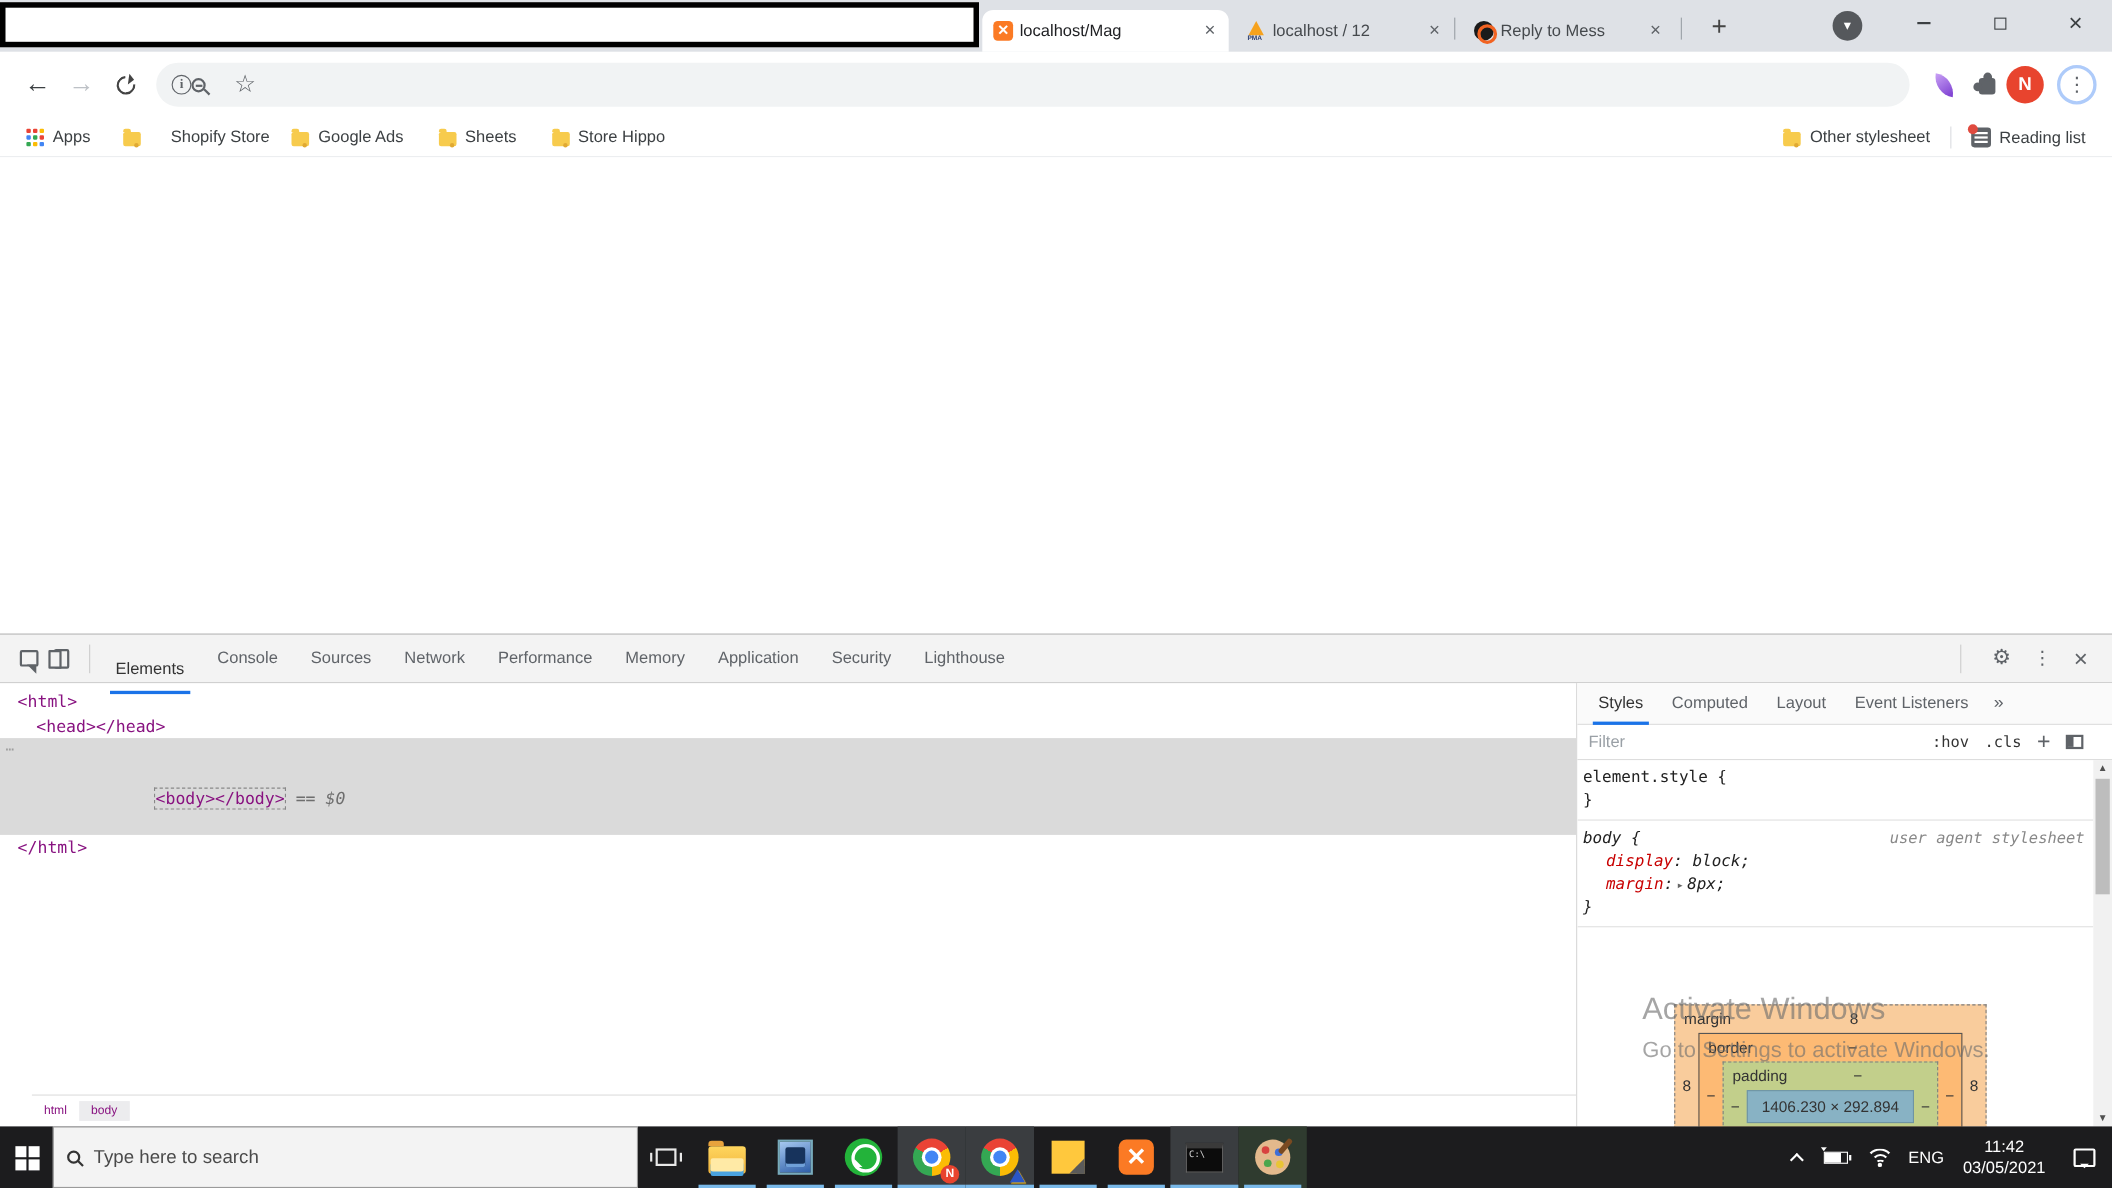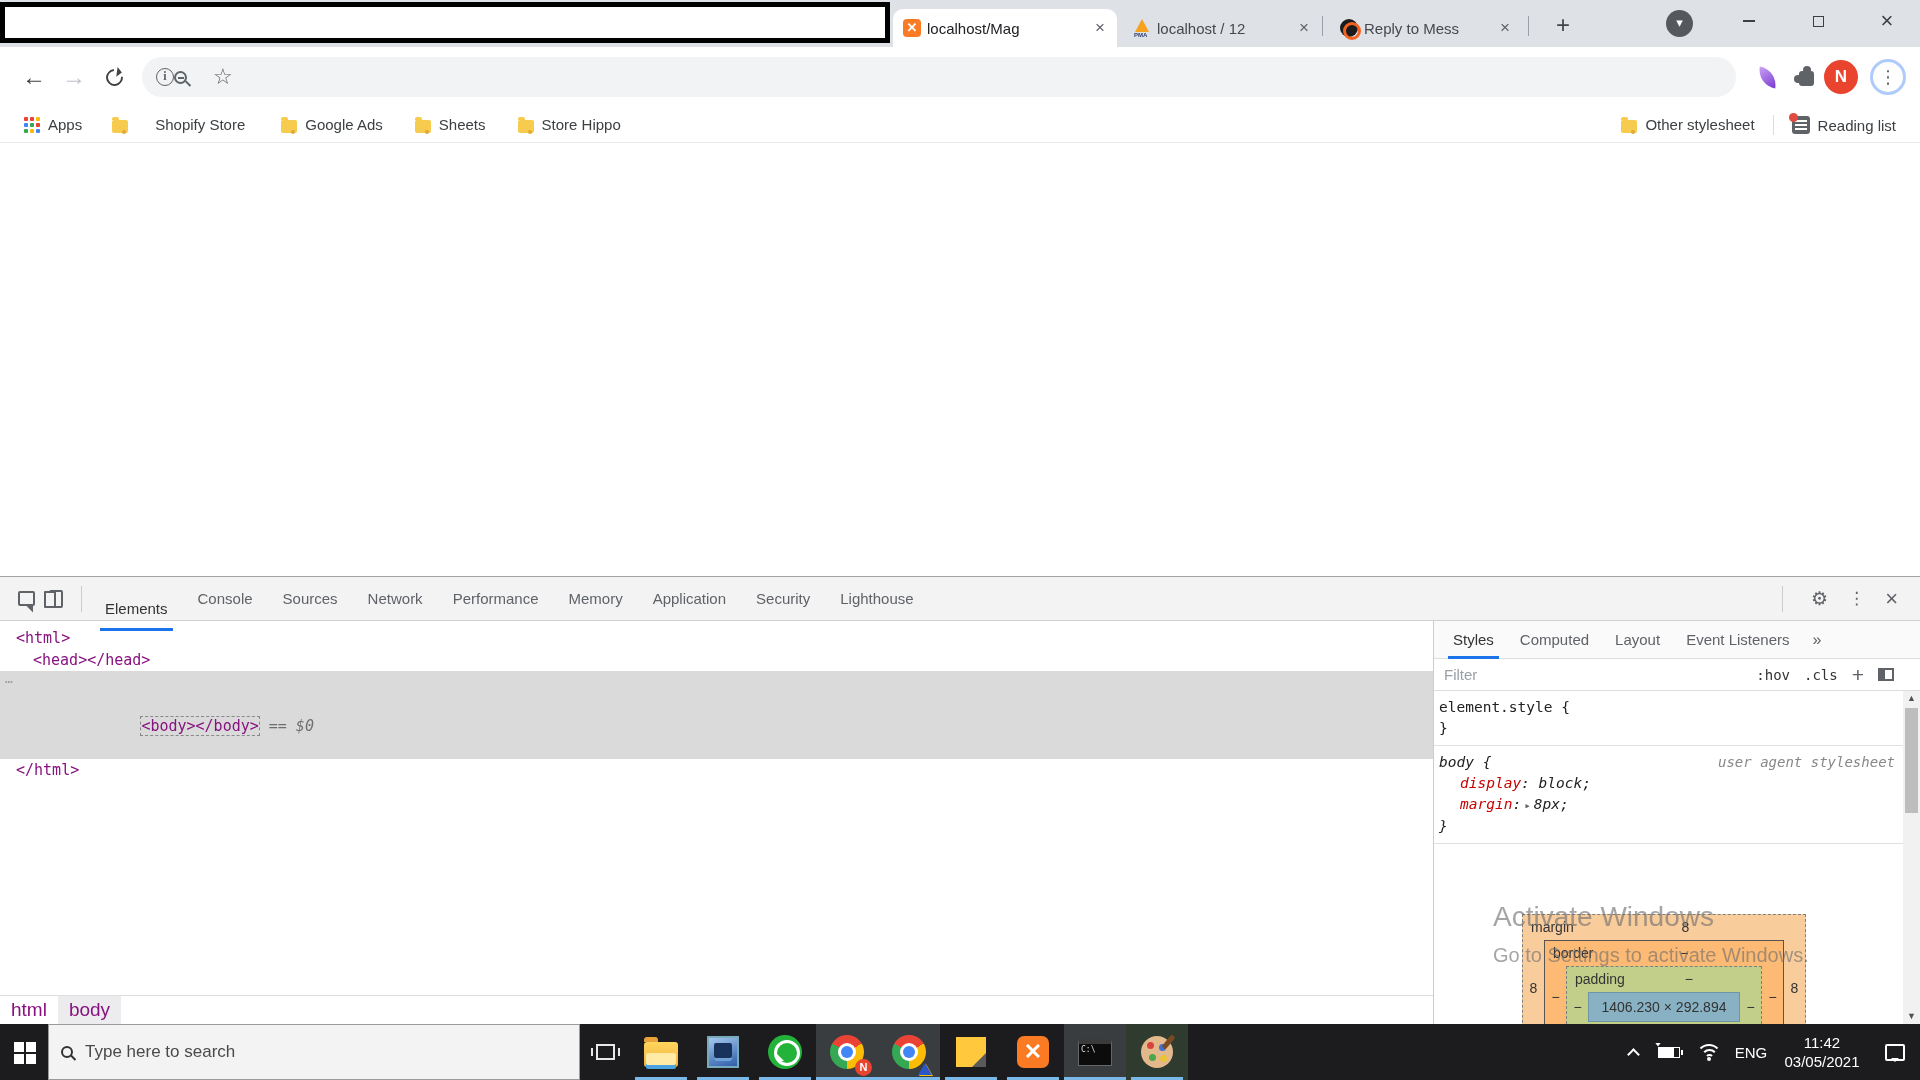--- a/index.html
+++ b/index.html
@@ -121,21 +121,21 @@
   .dt-left { width:1434px; flex:none; display:flex; flex-direction:column; border-right:1px solid #ccc;gap:48px; }
   .dom-tree { flex:1; font-family:"DejaVu Sans Mono", monospace; font-size:15px; line-height:22px;
      padding-top:6px; position:relative; overflow:hidden; }
   .tree-line { padding-left:16px; white-space:pre; }
   .tree-line.indent { padding-left:33px; }
   .tag { color:#881280; }
   .tree-line.selected { background:#dadada; position:relative; }
   .tree-line.selected .tag-box { outline:1px dashed #888; }
   .eq-hint { color:#6e6e6e; font-style:italic; margin-left:10px; }
   .tree-more { position:absolute; left:5px; top:0; color:#9e9e9e; font-size:13px; }
-  .crumbs { height:29px; border-top:1px solid #ddd; display:flex; align-items:center; font-size:19px; flex:none; }
+  .crumbs { height:29px; border-top:1px solid #ddd; display:flex; align-items:center; font-size:11px; flex:none;margin-left:29px; }
   .crumb { padding:3px 11px; color:#881280; }
   .crumb.current { background:#ececee; }
 
   .dt-right { flex:1; position:relative; display:flex; flex-direction:column; min-height:0; background:#fff; }
   .st-tabs { height:38px; background:#fafafa; border-bottom:1px solid #ddd; display:flex;
      align-items:center; padding-left:6px; flex:none; }
   .st-tab { padding:0 13px; height:38px; line-height:38px; font-size:15px; color:#5f6368; position:relative; }
   .st-tab.active { color:#333; }
   .st-tab.active::after { content:''; position:absolute; left:8px; right:8px; bottom:0; height:3px; background:#1a73e8; }
   .st-overflow { color:#5f6368; font-size:16px; padding:0 10px; }
@@ -332,21 +332,21 @@
           <i style="left:12px;top:0;background:#fbbc05"></i>
         <i style="left:0;top:6px;background:#4285f4"></i>
           <i style="left:6px;top:6px;background:#34a853"></i>
           <i style="left:12px;top:6px;background:#ea4335"></i>
         <i style="left:0;top:12px;background:#34a853"></i>
           <i style="left:6px;top:12px;background:#fbbc05"></i>
           <i style="left:12px;top:12px;background:#4285f4"></i>
       </span>
       <span>Apps</span>
     </div>
-    <div class="bm-item" style="margin-right:20px;gap:27px;">
+    <div class="bm-item" style="margin-right:4px;gap:27px;">
       <span class="icon-folder-bm"></span>
       <span>Shopify Store</span>
     </div>
     <div class="bm-item" style="margin-right:16px;">
       <span class="icon-folder-bm"></span>
       <span>Google Ads</span>
     </div>
     <div class="bm-item" style="margin-right:16px;">
       <span class="icon-folder-bm"></span>
       <span>Sheets</span>

